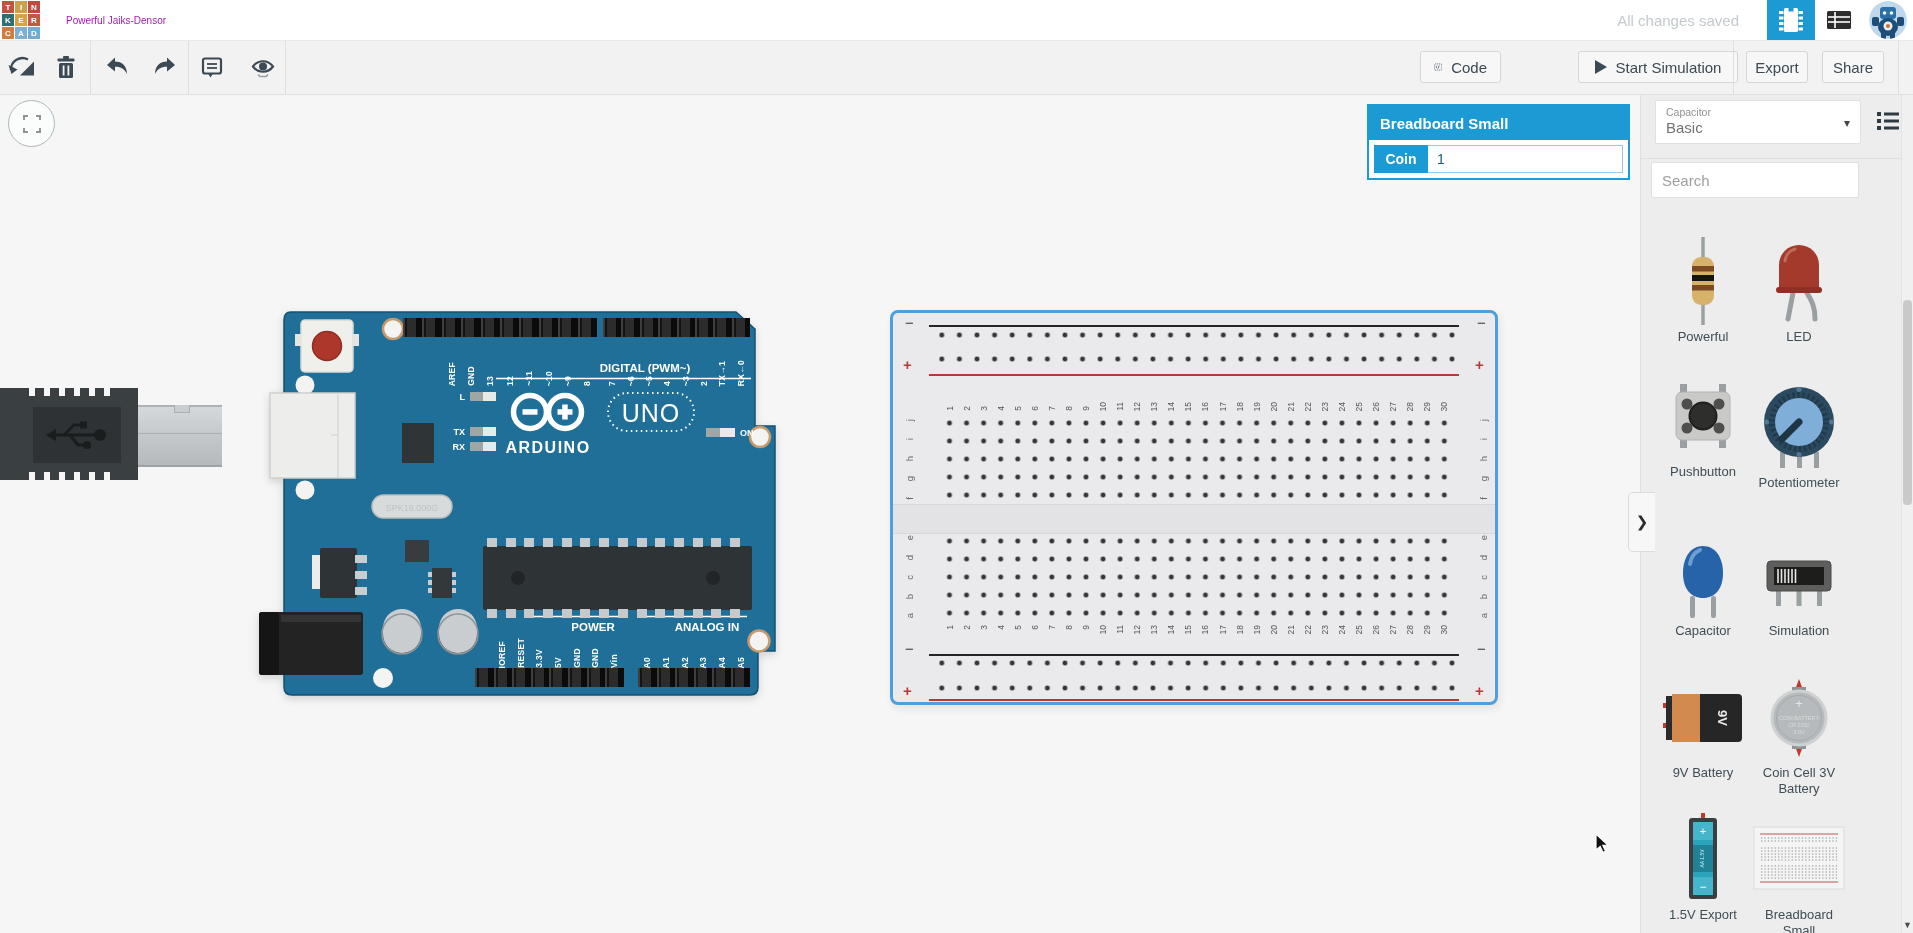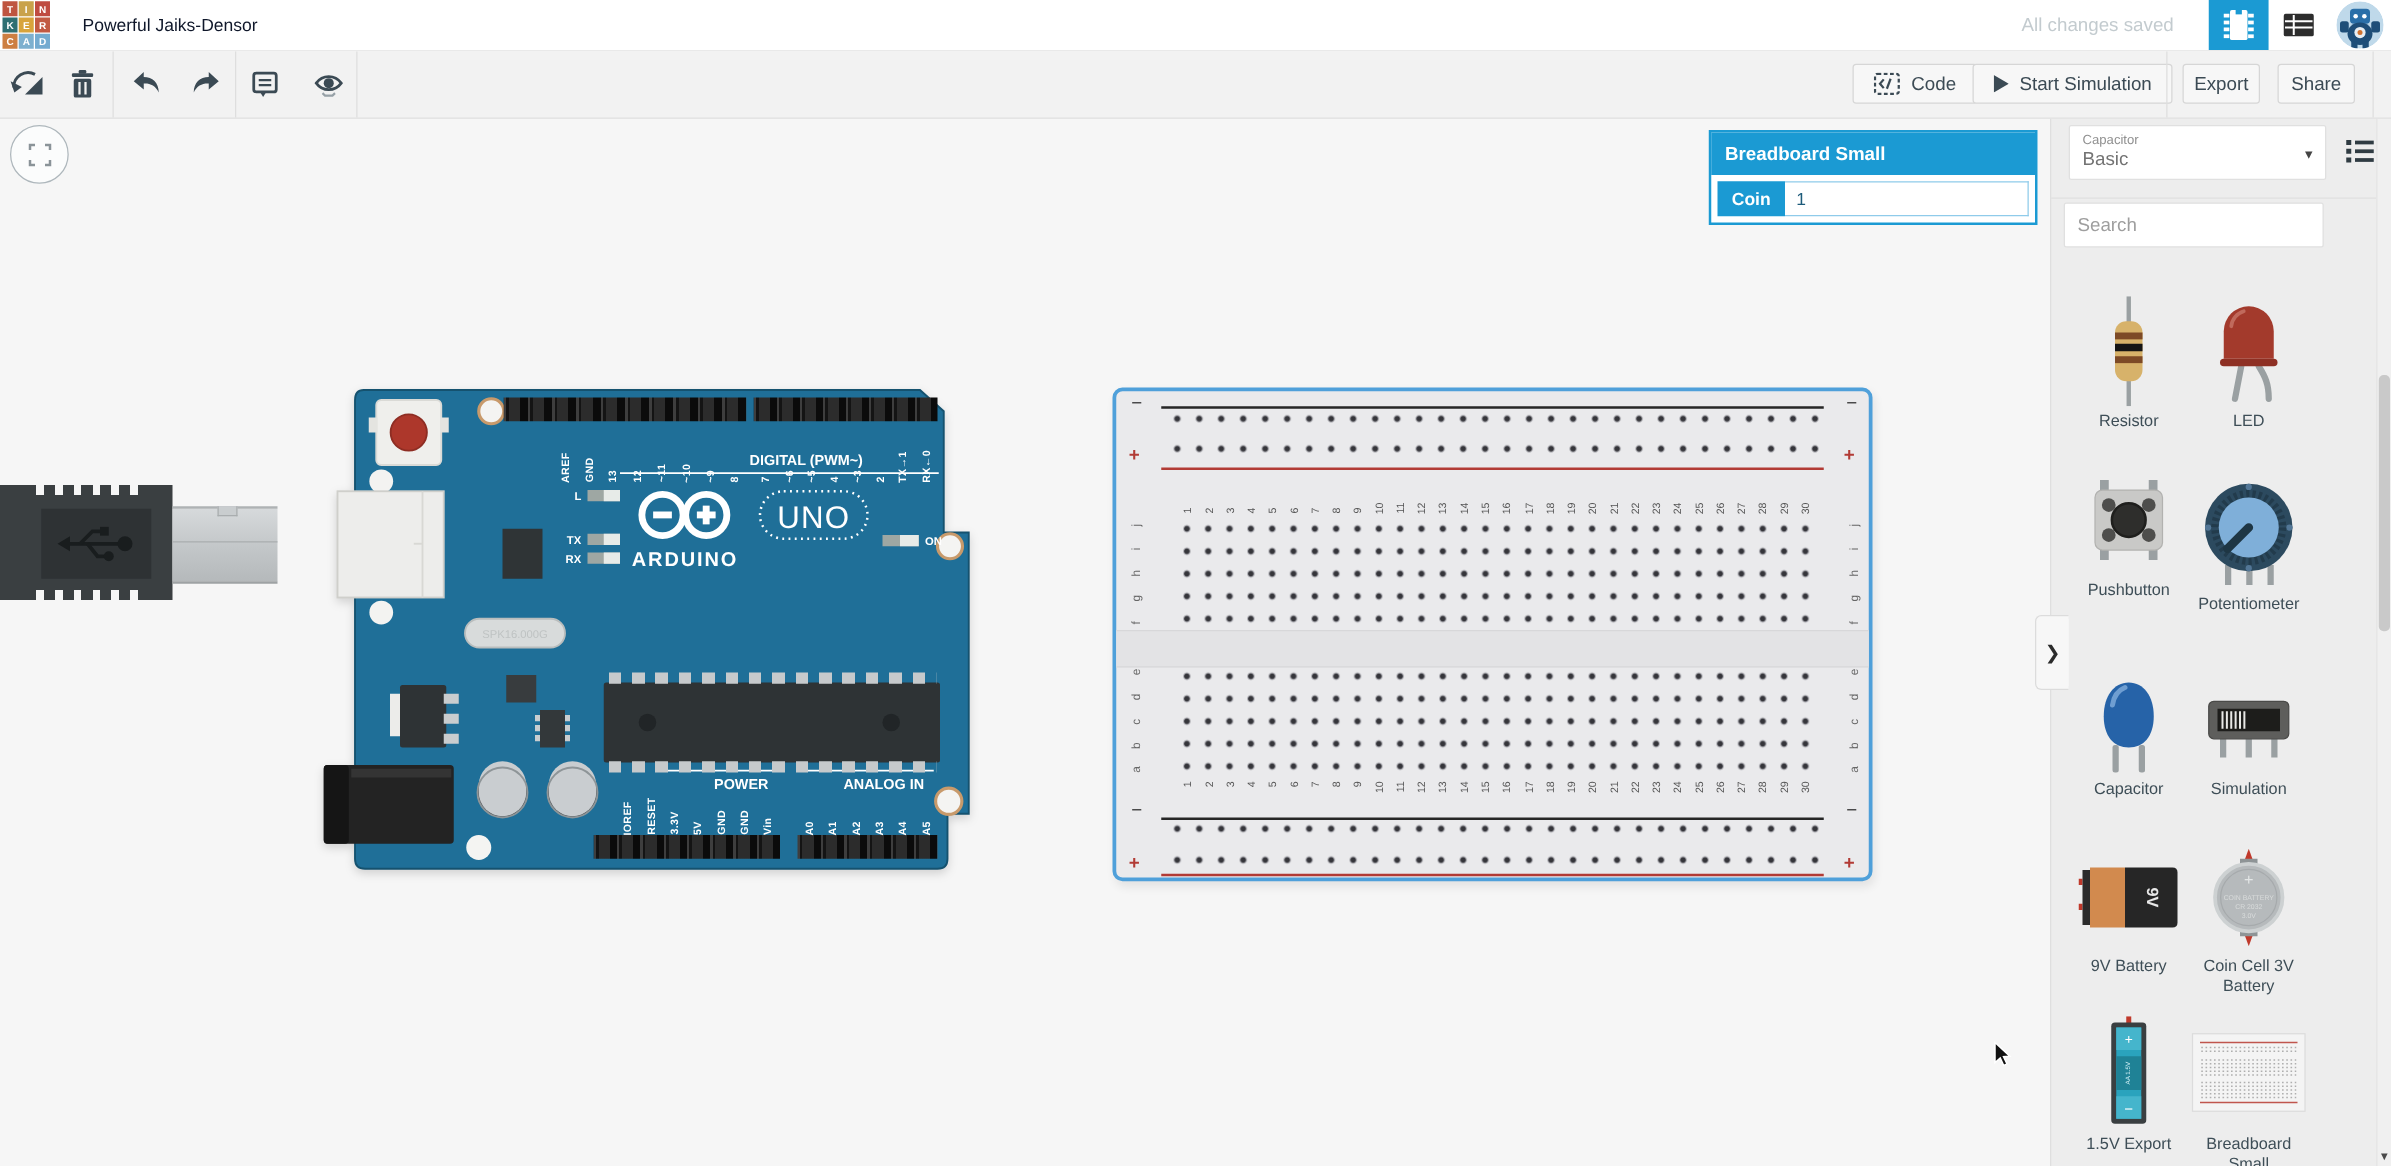--- a/index.html
+++ b/index.html
@@ -6,21 +6,21 @@
     font-family:"Liberation Sans",sans-serif;background:#F6F6F6;}
   
   #header{position:absolute;top:0;left:0;width:1913px;height:40px;background:#fff;border-bottom:1px solid #E9E9E9;z-index:30;}
   #logo{position:absolute;left:2px;top:1px;display:grid;grid-template-columns:repeat(3,12px);grid-auto-rows:12px;gap:1px;cursor:pointer;}
   #logo>span{display:flex;align-items:center;justify-content:center;font-size:8px;font-weight:bold;color:#fff;}
   #logo>span:nth-child(1){background:#bf5540}#logo>span:nth-child(2){background:#c9a24b}
   #logo>span:nth-child(3){background:#bf4b41}#logo>span:nth-child(4){background:#2f6f72}
   #logo>span:nth-child(5){background:#d8a43c}#logo>span:nth-child(6){background:#c25a43}
   #logo>span:nth-child(7){background:#cd7f42}#logo>span:nth-child(8){background:#7db0cf}
   #logo>span:nth-child(9){background:#74abd0}
-  #doc-title{position:absolute;left:66px;top:0;height:40px;display:flex;align-items:center;font-size:14px;color:#0f172a;}
+  #doc-title{position:absolute;left:66px;top:0;height:40px;display:flex;align-items:center;font-size:10px;color:#a21caf;}
   #saved{position:absolute;right:174px;top:0;height:40px;display:flex;align-items:center;font-size:15px;color:#C3CBCF;}
   .hdr-btn{position:absolute;top:0;height:40px;width:48px;display:flex;align-items:center;justify-content:center;cursor:pointer;border:none;background:#fff;}
   #btn-circuits{left:1767px;background:#1B9AD3;}
   #btn-complist{left:1815px;}
   #avatar{position:absolute;left:1869px;top:1px;width:38px;height:38px;border-radius:50%;overflow:hidden;cursor:pointer;}
   
   #toolbar{position:absolute;top:40px;left:0;width:1913px;height:54px;background:#F2F2F2;border-bottom:1px solid #E0E0E0;z-index:25;}
   .tb-icon{position:absolute;top:9px;width:36px;height:36px;display:flex;align-items:center;justify-content:center;cursor:pointer;border-radius:3px;}
   .tb-div{position:absolute;top:0;bottom:0;width:1px;background:#DEDEDE;}
   .tb-btn{position:absolute;top:11px;height:32px;box-sizing:border-box;border:1px solid #D6D6D6;border-radius:3px;
@@ -214,21 +214,21 @@
     </svg>
   </div>
   <div class="tb-icon" style="left:245px">
     <svg width="26" height="25" viewBox="0 0 26 25">
       <path d="M3,11.5 C8,4.5 18,4.5 23,11.5 C18,18.5 8,18.5 3,11.5 Z" fill="none" stroke="#3B4A54" stroke-width="2.2"></path>
       <circle cx="13" cy="11.5" r="4" fill="#3B4A54"></circle>
       <path d="M8,19.5 L10,21.5 L16,21.5 L18,19.5" fill="none" stroke="#97A1A7" stroke-width="1.7"></path>
     </svg>
   </div>
   <div class="tb-div" style="left:285px"></div>
-  <button class="tb-btn" style="left:1482px;width:100px">
+  <button class="tb-btn" style="left:1420px;width:81px">
     <svg width="21" height="18" viewBox="0 0 21 18">
       <rect x="1" y="1" width="19" height="16" rx="2" fill="none" stroke="#3B4A54" stroke-width="1.8" stroke-dasharray="3,2"></rect>
       <polyline points="8,5.5 5,9 8,12.5" fill="none" stroke="#3B4A54" stroke-width="1.8"></polyline>
       <line x1="13.5" y1="5" x2="10.5" y2="13" stroke="#3B4A54" stroke-width="1.8"></line>
     </svg>
     <span>Code</span>
   </button>
   <button class="tb-btn" style="left:1578px;width:160px">
     <svg width="12" height="14" viewBox="0 0 12 14">
       <polygon points="0,0 12,7 0,14" fill="#3B4A54"></polygon>
@@ -797,21 +797,21 @@
     <div class="cell" style="left:14px;top:142px">
       <div class="icon-box" style="height:90px">
         <svg width="30" height="88" viewBox="0 0 30 88">
           <line x1="15" y1="0" x2="15" y2="88" stroke="#9AA0A2" stroke-width="3.5"></line>
           <rect x="4" y="20" width="22" height="48" rx="9" fill="#D7B26A"></rect>
           <rect x="4" y="29" width="22" height="5.5" fill="#7D4A26"></rect>
           <rect x="4" y="38" width="22" height="6" fill="#151515"></rect>
           <rect x="4" y="48" width="22" height="5.5" fill="#7D4A26"></rect>
         </svg>
       </div>
-      <div class="lbl">Resistor</div>
+      <div class="lbl">Powerful</div>
     </div>
     <div class="cell" style="left:110px;top:142px">
       <div class="icon-box" style="height:90px">
         <svg width="56" height="88" viewBox="0 0 56 88">
           <path d="M22,56 L17,82" stroke="#9AA0A2" stroke-width="5" stroke-linecap="round" fill="none"></path>
           <path d="M36,56 C41,64 44,70 44,82" stroke="#9AA0A2" stroke-width="5" stroke-linecap="round" fill="none"></path>
           <path d="M8,28 A20,20 0 0 1 48,28 V50 H8 Z" fill="#A33A2C"></path>
           <rect x="5" y="50" width="46" height="6" rx="3" fill="#8E3024"></rect>
           <path d="M14,24 A14,14 0 0 1 24,12" stroke="#C06A5C" stroke-width="3" fill="none" stroke-linecap="round"></path>
         </svg>

